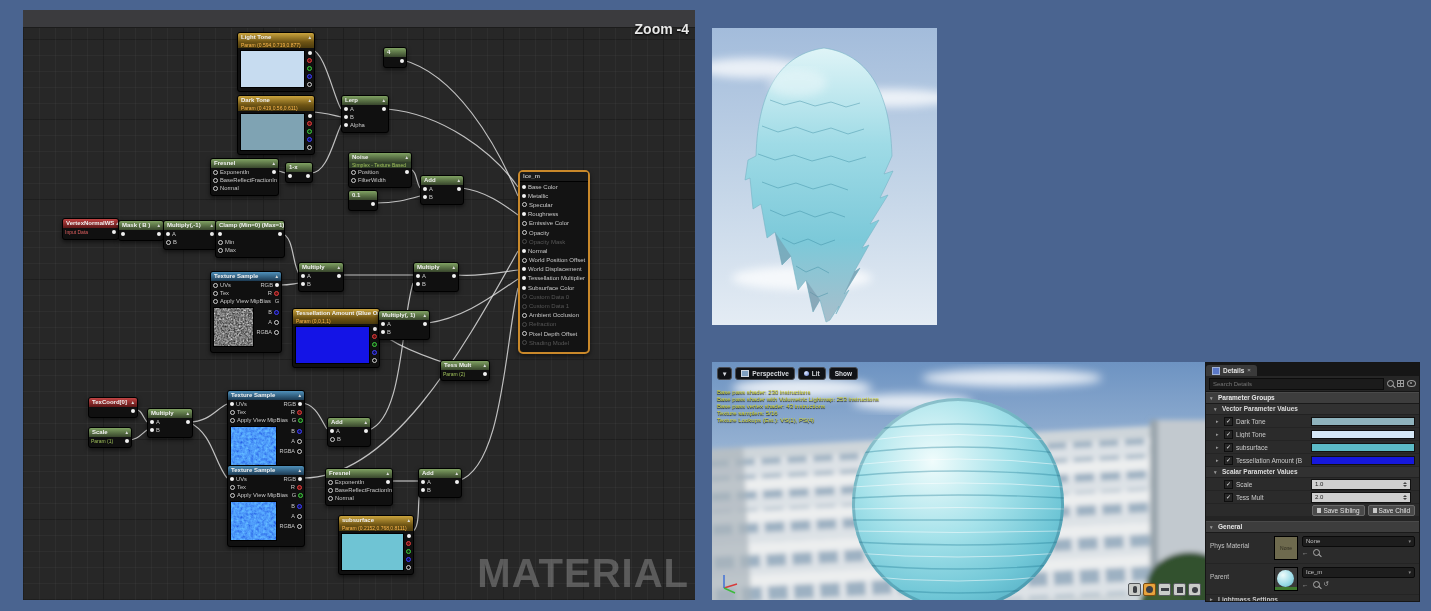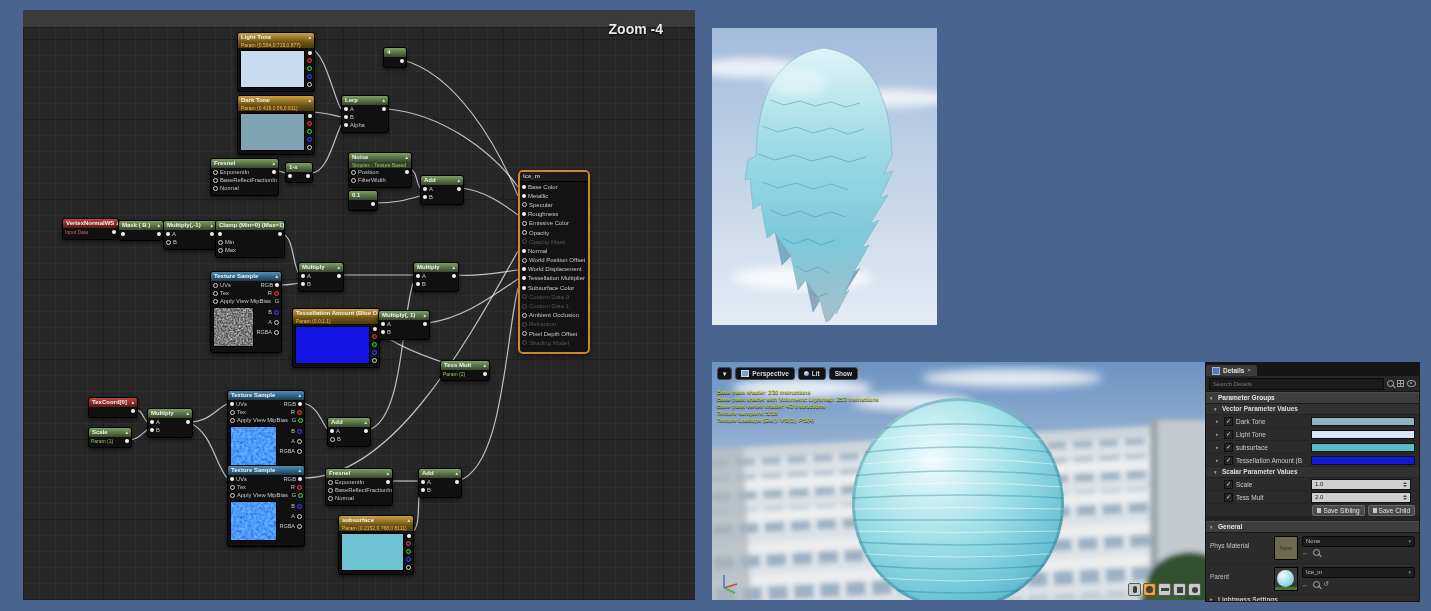--- a/index.html
+++ b/index.html
@@ -8,21 +8,21 @@
 
   
   #graph{left:23px;top:10px;width:672px;height:590px;background-color:#272727;
     background-image:
       repeating-linear-gradient(0deg, rgba(255,255,255,.03) 0 1px, transparent 1px 16px),
       repeating-linear-gradient(90deg, rgba(255,255,255,.03) 0 1px, transparent 1px 16px),
       repeating-linear-gradient(0deg, rgba(0,0,0,.4) 0 1px, transparent 1px 80px),
       repeating-linear-gradient(90deg, rgba(0,0,0,.4) 0 1px, transparent 1px 80px);
     overflow:hidden;}
   #graph-topband{left:0;top:0;width:100%;height:17px;background:#3b3b3e;border-bottom:1px solid #1c1c1c;}
-  #zoom-label{right:32px;top:11px;color:#e8e8e8;font-size:14px;font-weight:bold;text-shadow:0 1px 2px #000;}
+  #zoom-label{right:6px;top:11px;color:#e8e8e8;font-size:14px;font-weight:bold;text-shadow:0 1px 2px #000;}
   #watermark{right:6px;bottom:4px;font-size:40px;font-weight:bold;letter-spacing:1px;
     color:rgba(190,190,190,.35);}
   #wires{left:0;top:0;width:672px;height:590px;pointer-events:none;}
   #wires path{fill:none;stroke:#d6d6d6;stroke-width:1.2;opacity:.88;}
 
   
   .node{position:absolute;background:#101010;border:1px solid #000;border-radius:3px;
     box-shadow:0 2px 4px rgba(0,0,0,.55);color:#c8c8c8;}
   .nhd{height:9px;line-height:9px;font-size:6px;font-weight:bold;color:#f0f0f0;
     padding:0 3px;border-radius:2px 2px 0 0;display:flex;justify-content:space-between;align-items:center;
@@ -789,20 +789,21 @@
           <span class="pin po"></span>
           <span>Pixel Depth Offset</span>
         </div>
         <div class="nrow">
           <span class="pin pd"></span>
           <span class="dimtxt">Shading Model</span>
         </div>
       </div>
     </div>
 
+  <div id="watermark" class="abs">MATERIAL</div>
 </div>
 
 <div id="preview" class="abs">
   <svg width="225" height="297" viewBox="0 0 225 297">
     <defs>
       <linearGradient id="psky" x1="0" y1="0" x2="0" y2="1">
         <stop offset="0" stop-color="#a3bcdb"></stop>
           <stop offset="0.55" stop-color="#c5d6e8"></stop>
           <stop offset="1" stop-color="#e4ecf4"></stop>
       </linearGradient>

